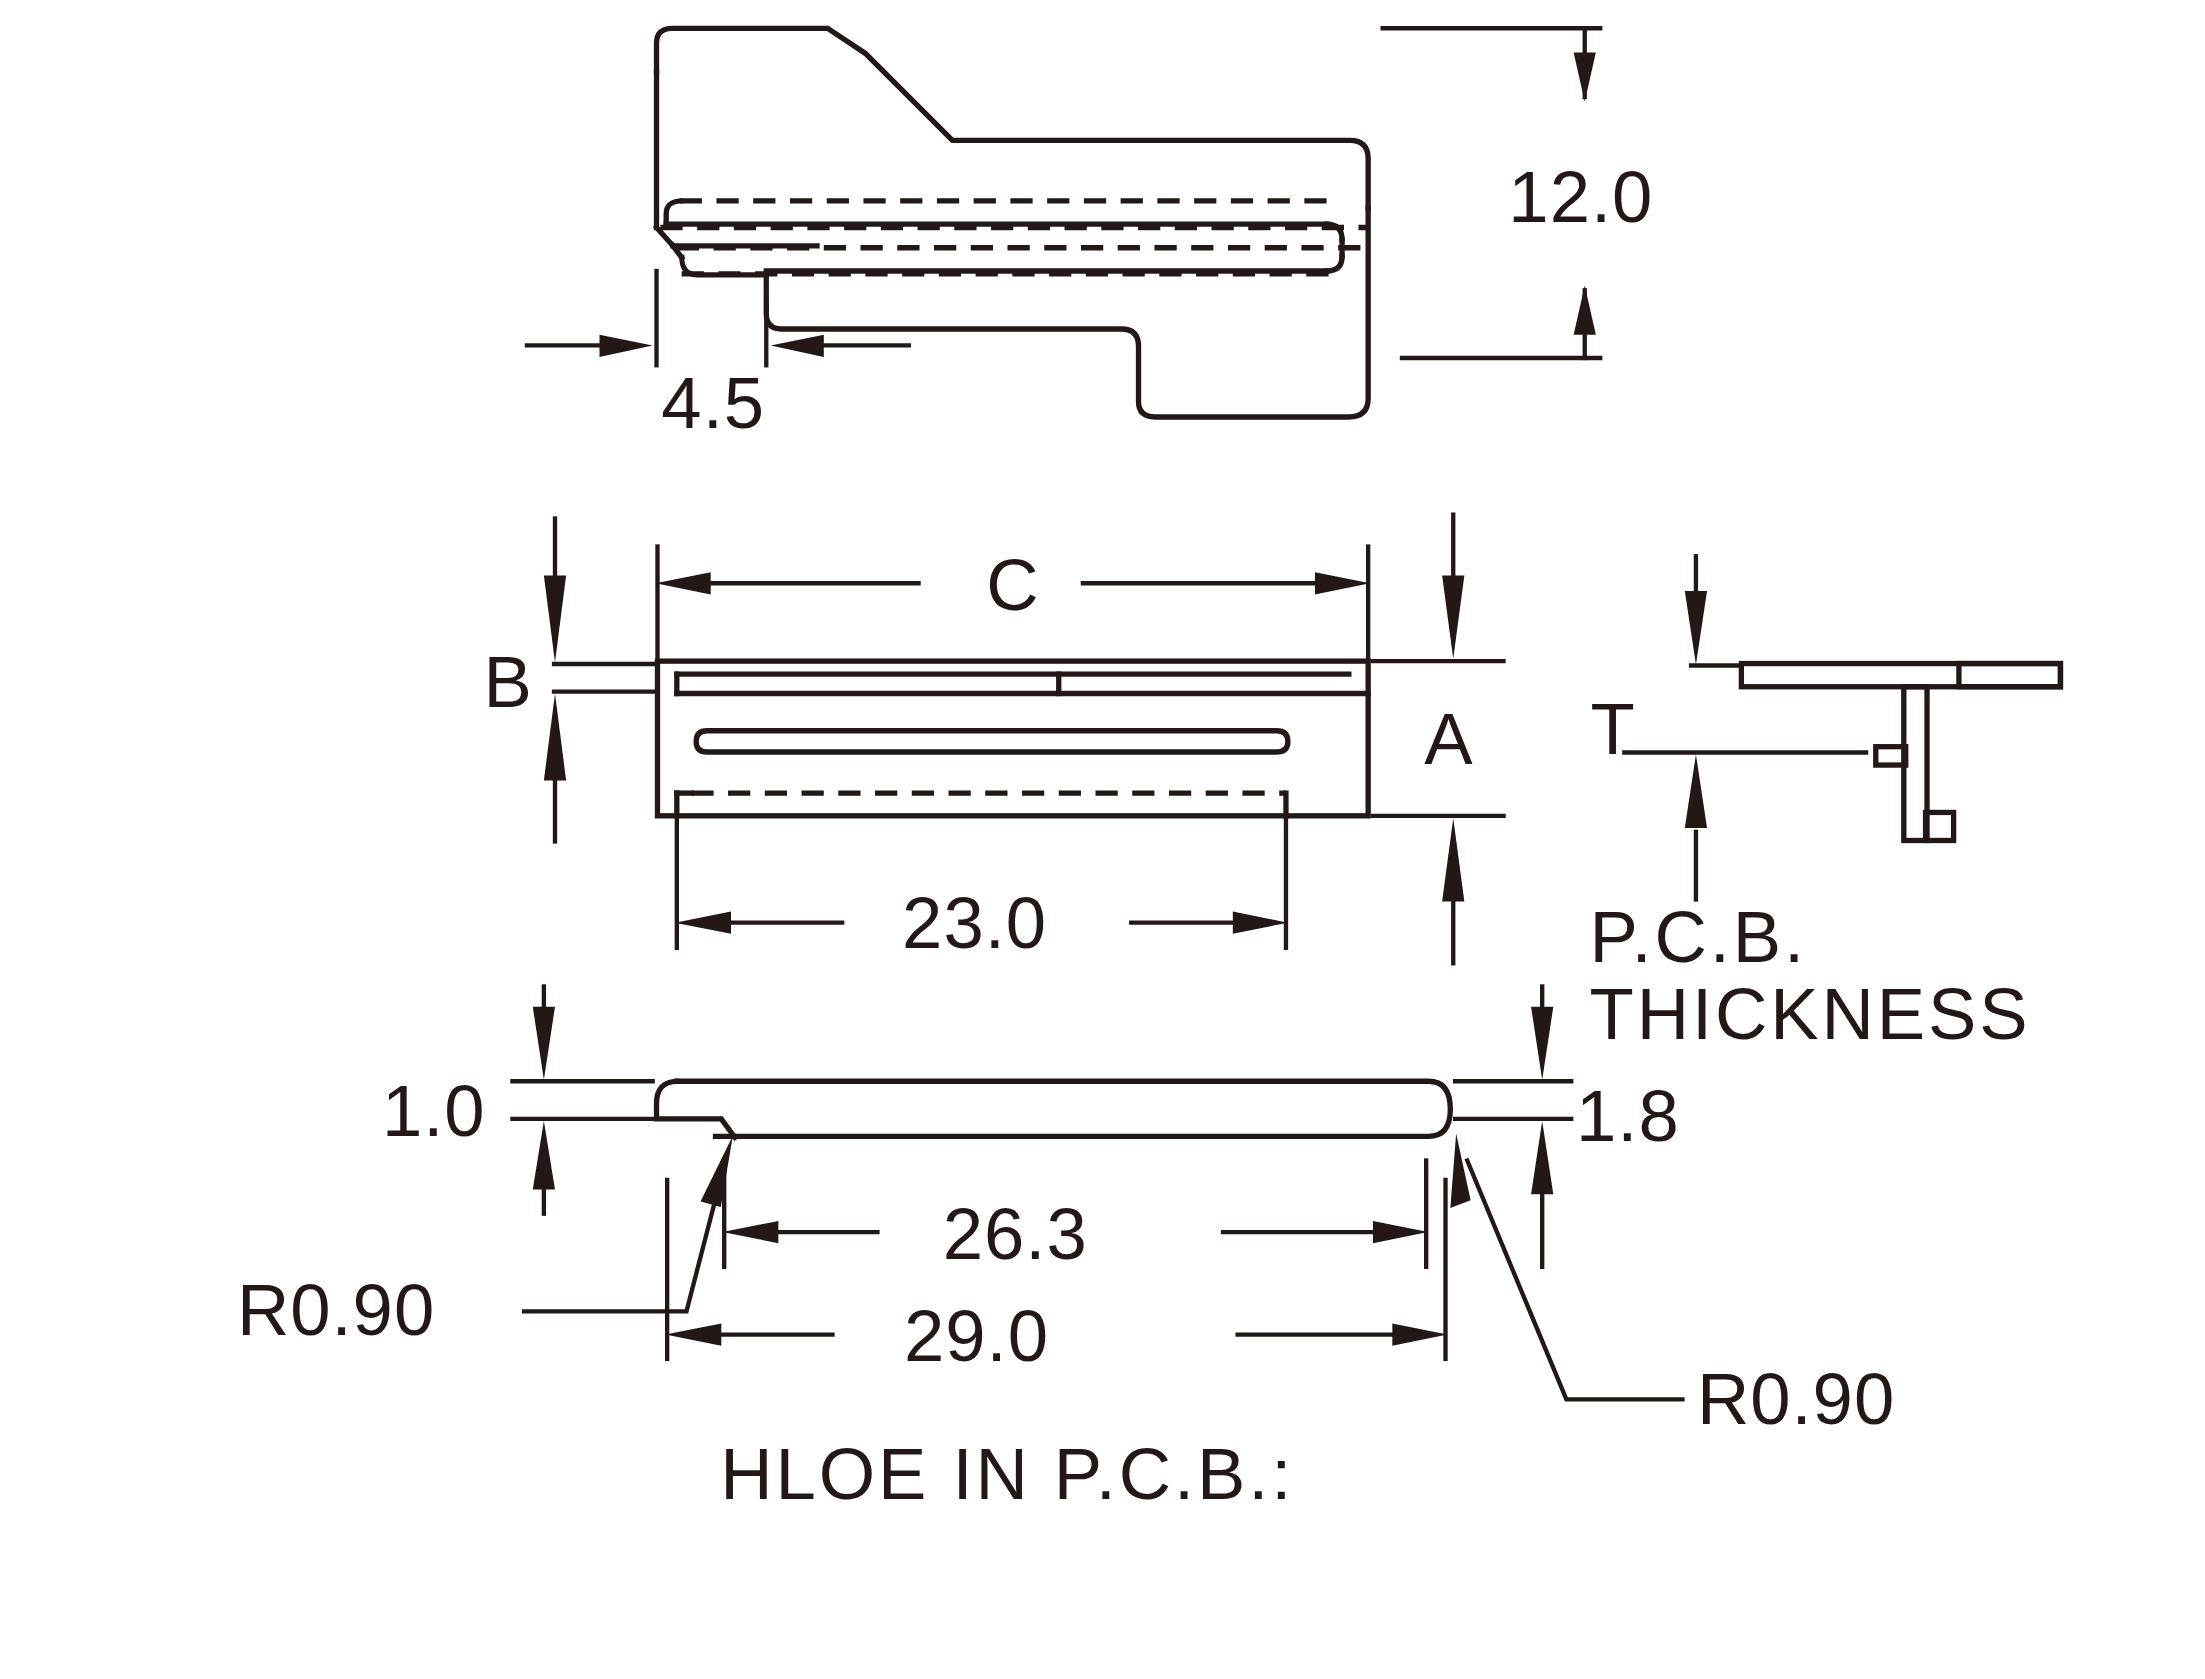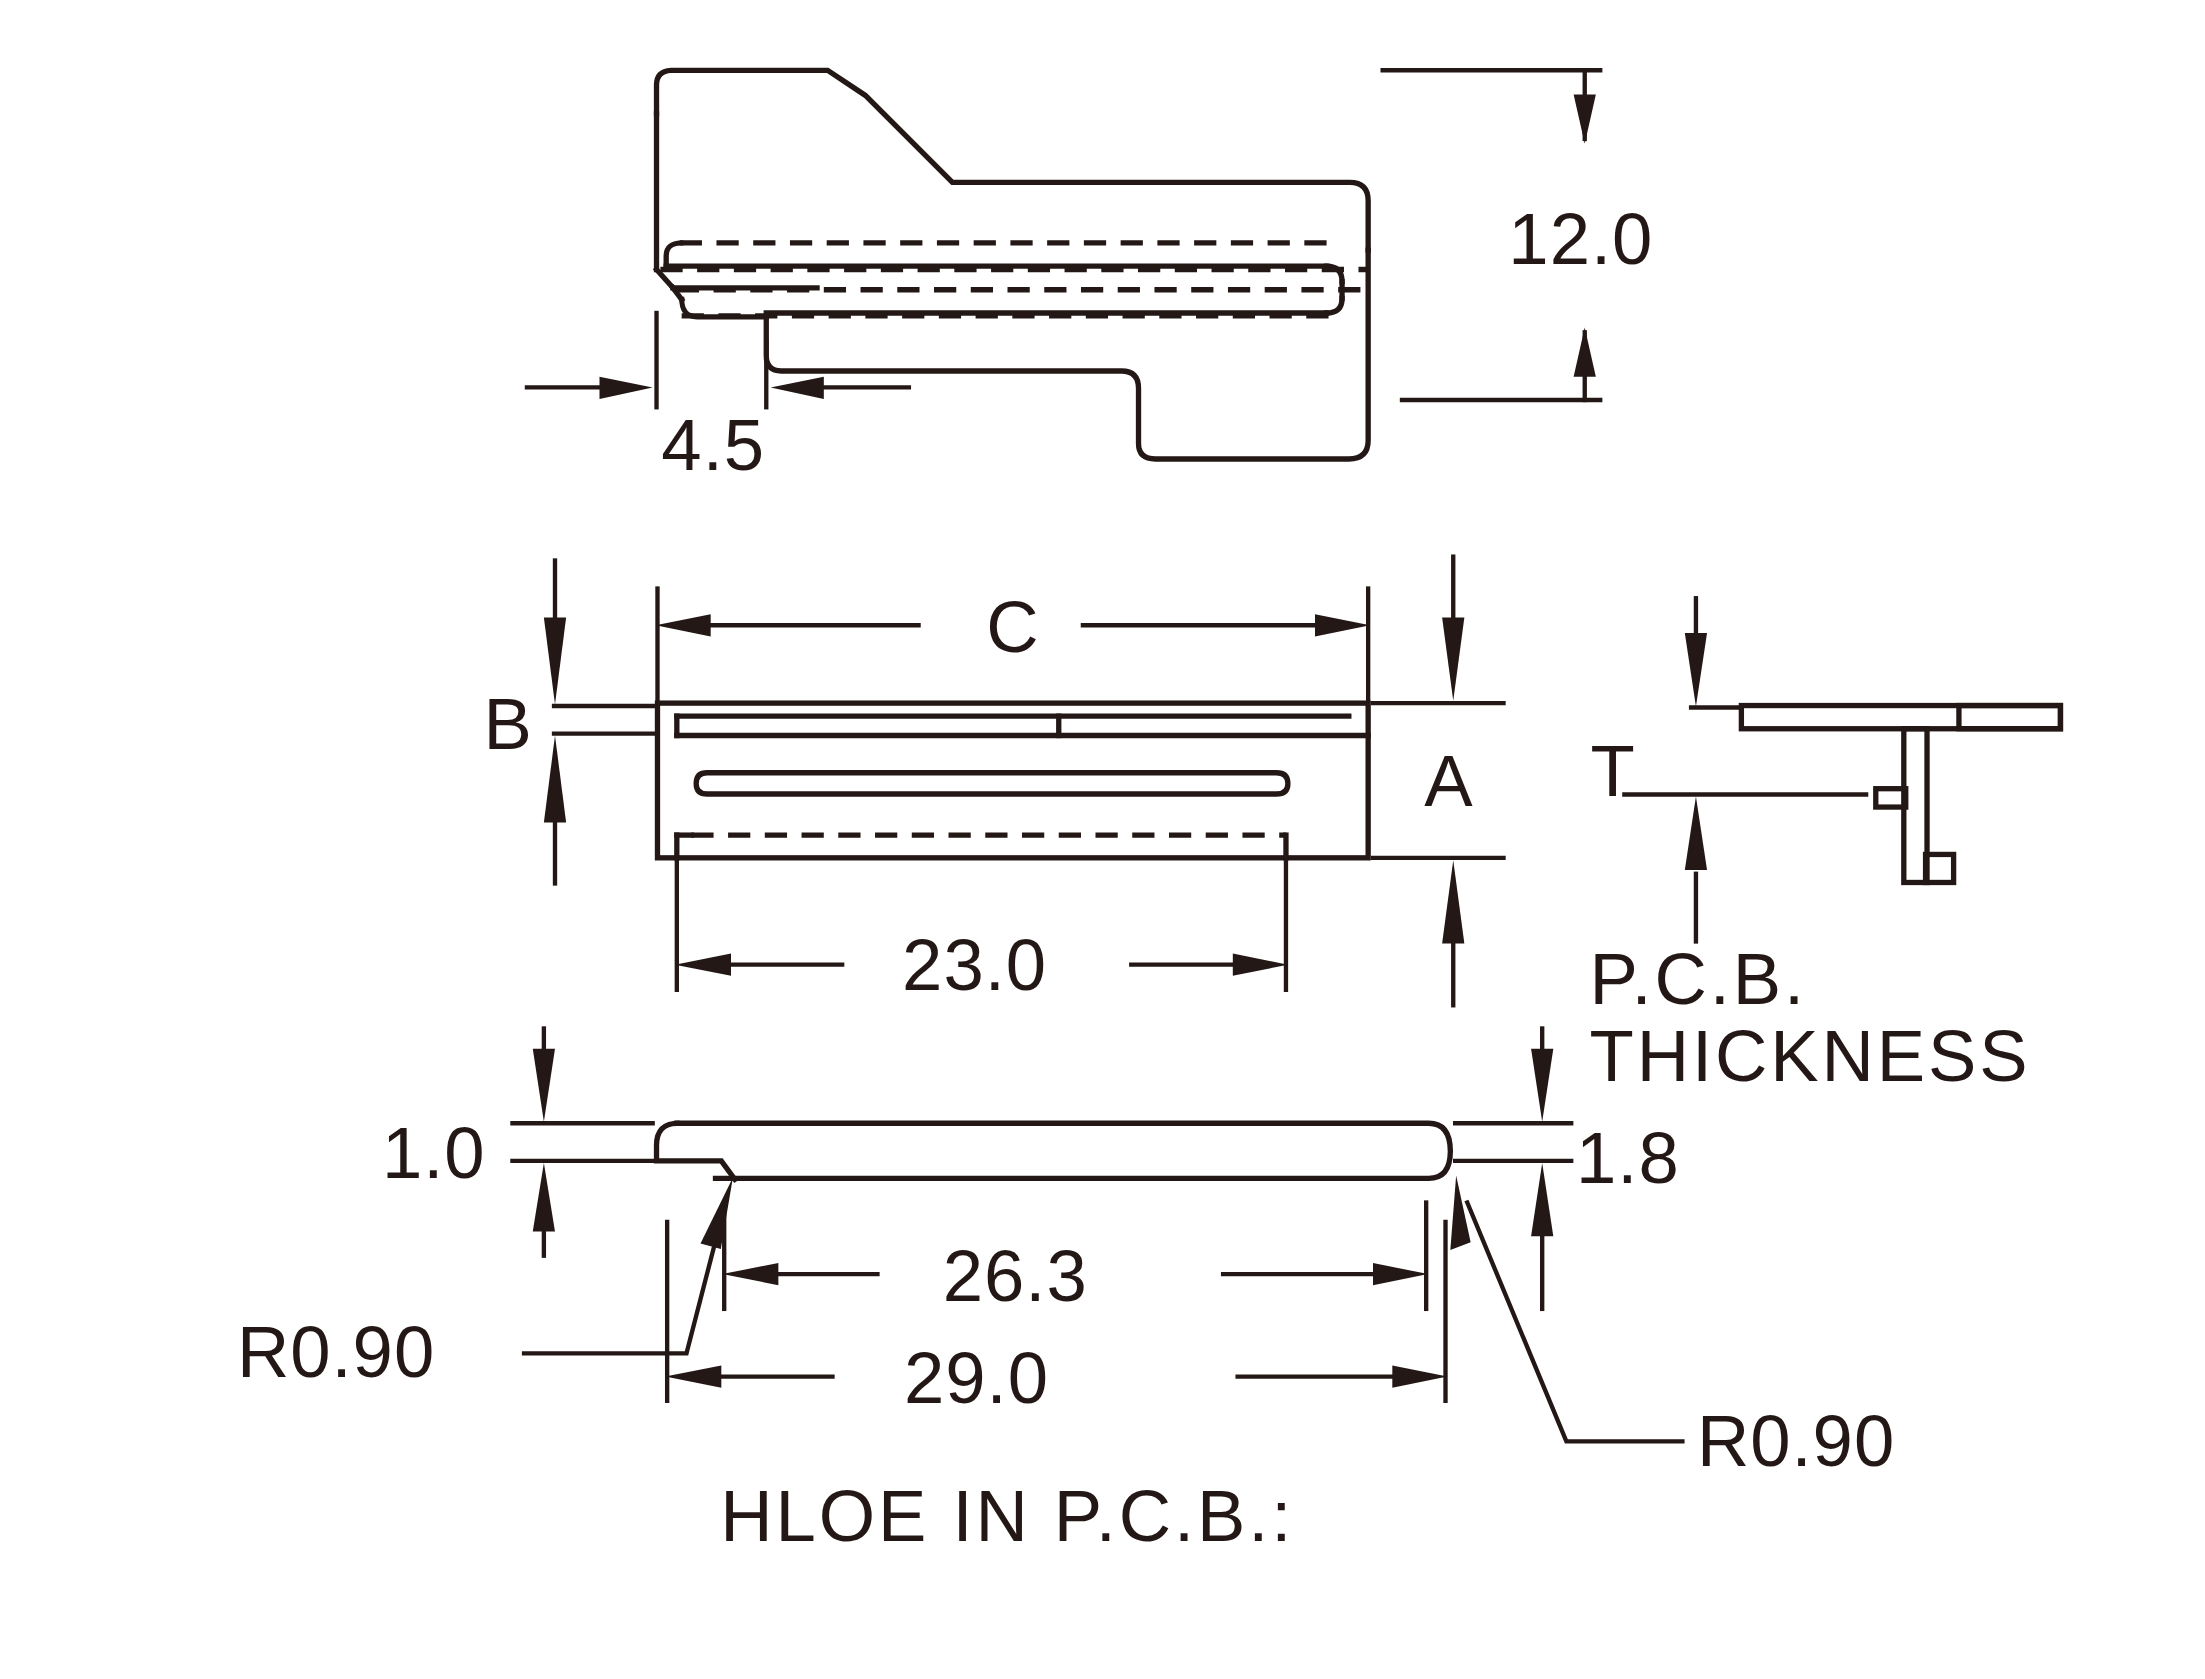--- a/index.html
+++ b/index.html
@@ -9,21 +9,20 @@
   }
   body {
     font-family: "Liberation Sans", sans-serif;
   }
   #sheet {
     position: relative;
     width: 2205px;
     height: 1508px;
     background: #ffffff;
     overflow: hidden;
-    margin-top: 42px;
   }
   #sheet svg {
     position: absolute;
     left: 0;
     top: 0;
     width: 2205px;
     height: 1680px;
   }
   .ln  { stroke: #231815; stroke-width: 11; fill: none; stroke-linecap: square; }
   .lnT { stroke: #231815; stroke-width: 9;  fill: none; stroke-linecap: square; }

